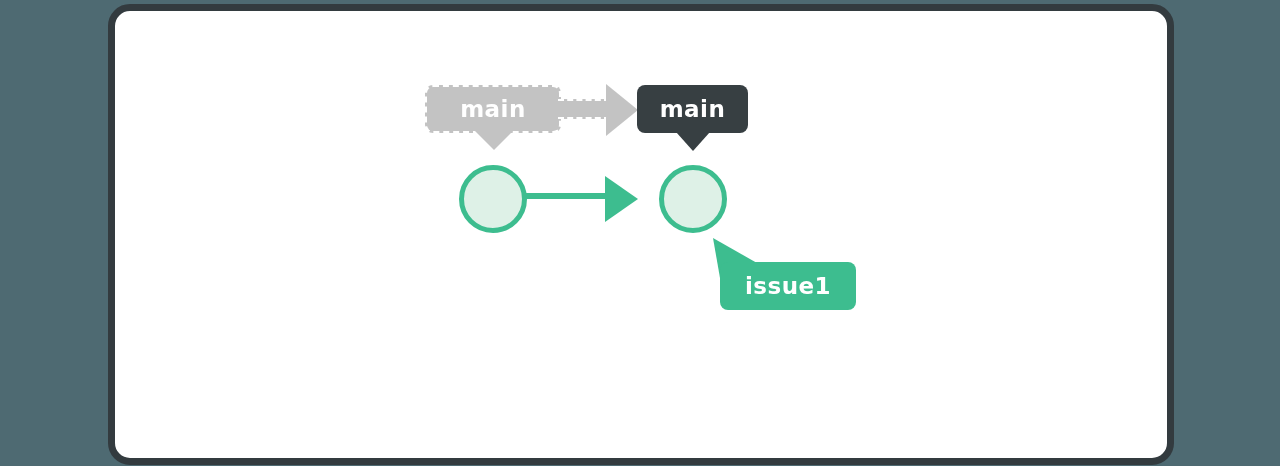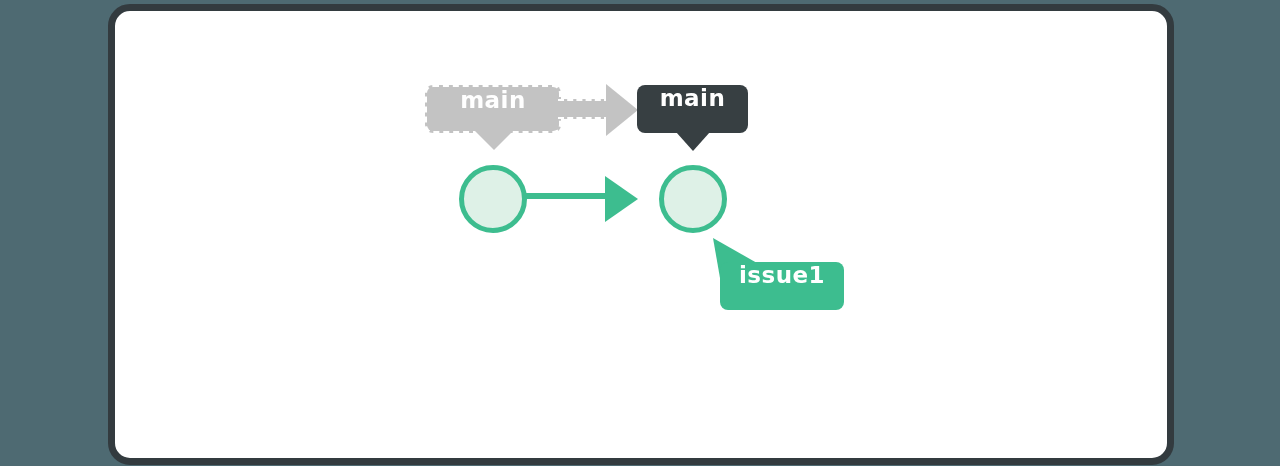--- a/index.html
+++ b/index.html
@@ -23,21 +23,21 @@
     box-sizing: border-box;
     background: #ffffff;
     border: 7px solid #333b3f;
     border-radius: 22px;
   }
   .bubble {
     position: absolute;
     box-sizing: border-box;
     border-radius: 8px;
     display: flex;
-    align-items: flex-start;
+    align-items: center;
     justify-content: center;
     color: #ffffff;
     font-weight: bold;
     font-size: 23px;
     letter-spacing: 0.5px;
   }
   
   .ghost-main {
     left: 425px; top: 85px;
     width: 136px; height: 48px;
@@ -106,21 +106,21 @@
     position: absolute;
     left: 605px; top: 176px;
     width: 0; height: 0;
     border-top: 23px solid transparent;
     border-bottom: 23px solid transparent;
     border-left: 33px solid #3dbd8f;
   }
   
   .issue1 {
     left: 720px; top: 262px;
-    width: 124px; height: 48px;
+    width: 136px; height: 48px;
     background: #3dbd8f;
   }
   .issue1-tail-svg {
     position: absolute;
     left: 700px; top: 230px;
     width: 70px; height: 55px;
   }
   
   .head {
     left: 740px; top: 333px;

